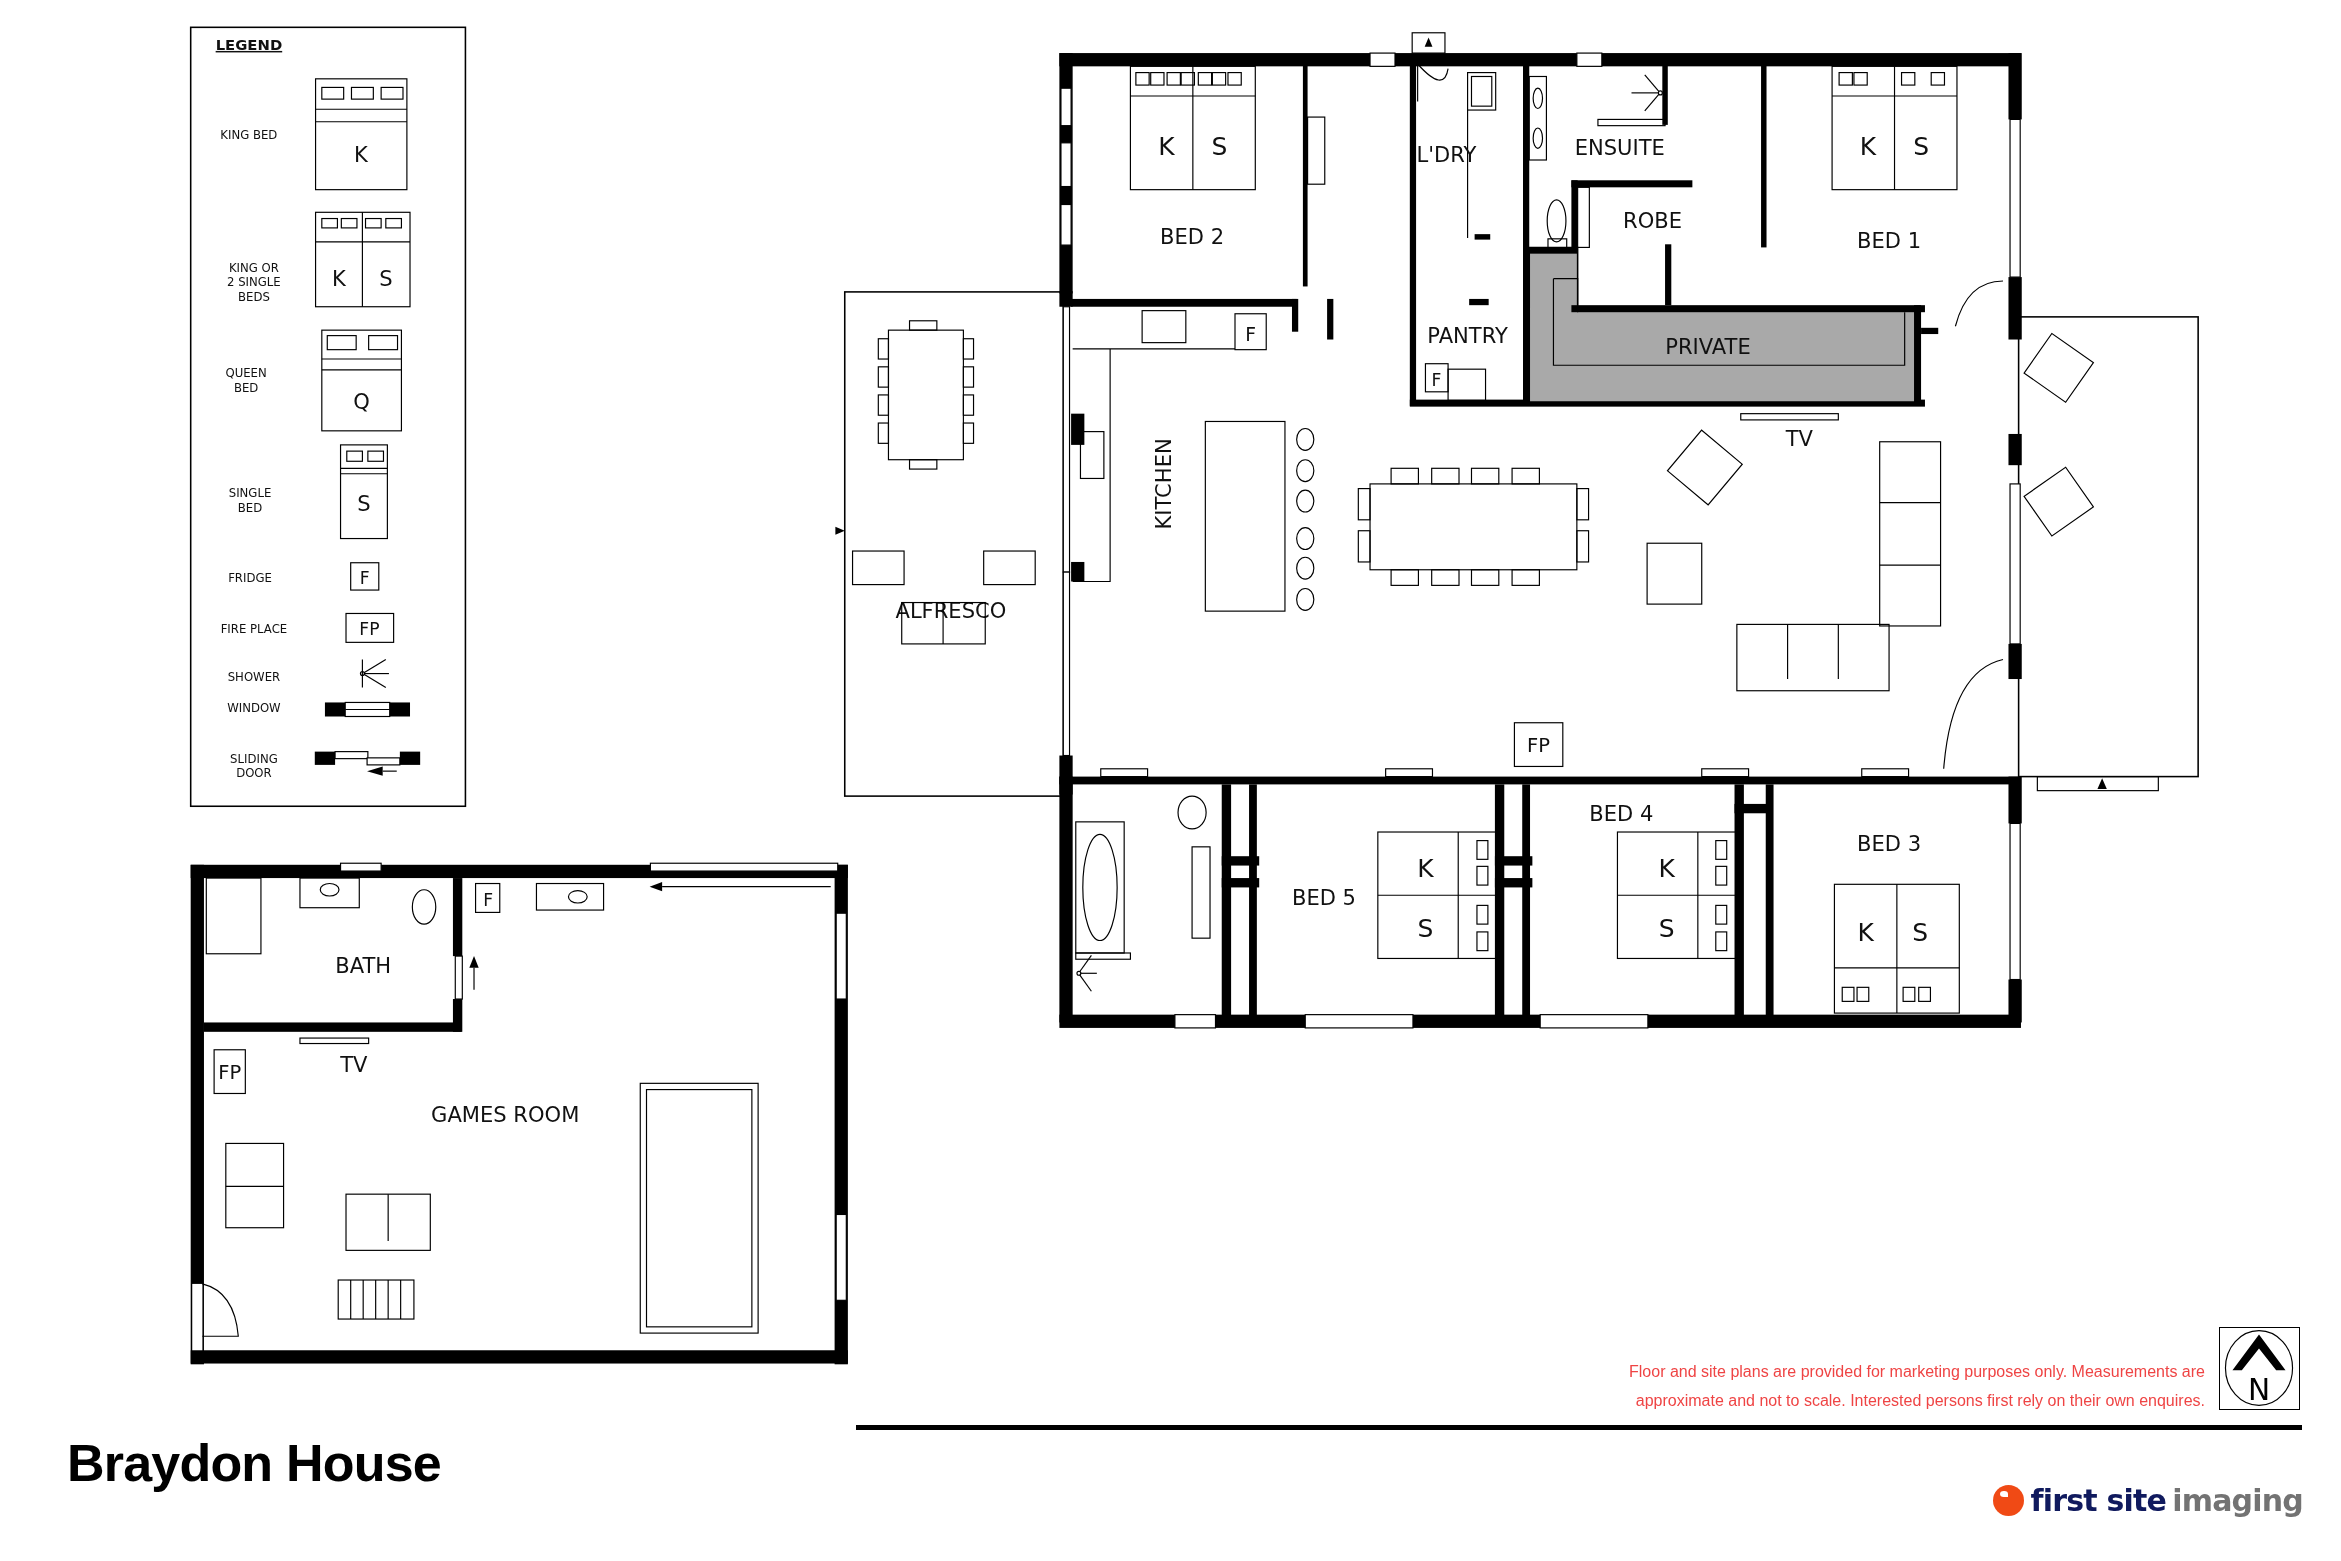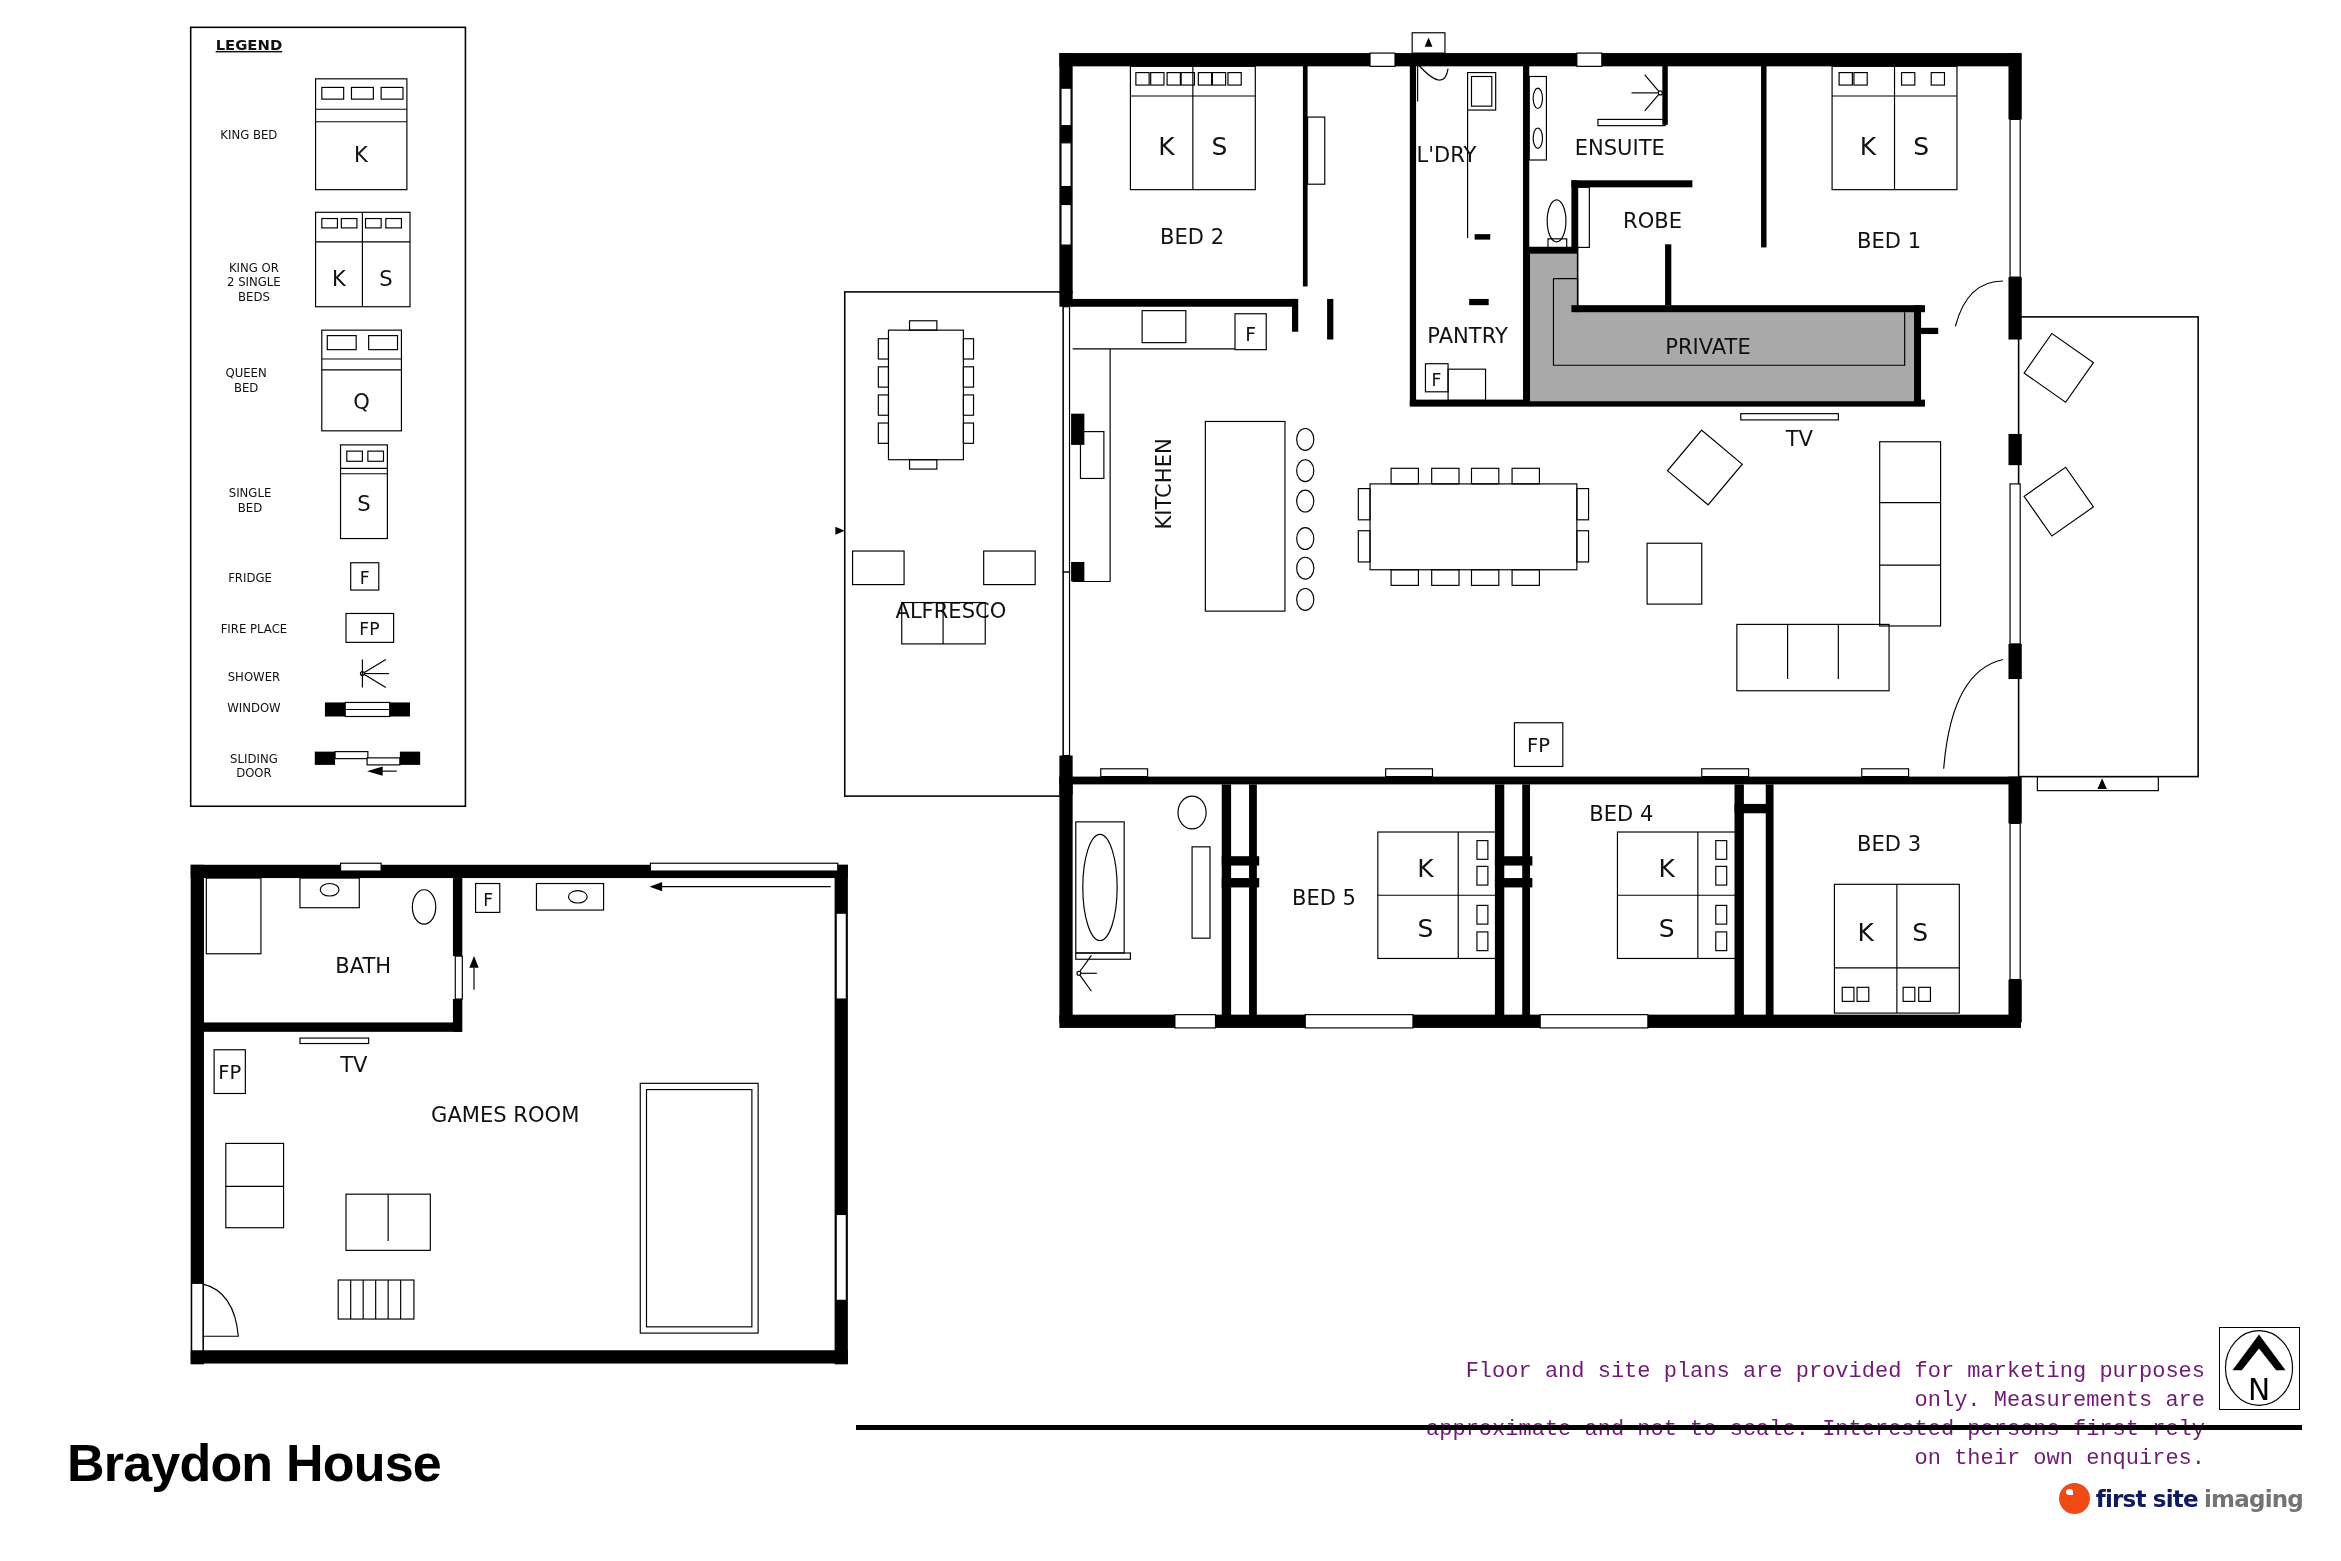--- a/index.html
+++ b/index.html
@@ -6,23 +6,23 @@
   body { width: 2342px; height: 1561px; position: relative; overflow: hidden; font-family: "DejaVu Sans", sans-serif; }
   svg { position: absolute; left: 0; top: 0; }
   .wall { fill: #000; }
   .line { fill: none; stroke: #000; stroke-width: 2; }
   .thin { fill: none; stroke: #000; stroke-width: 1.5; }
   .win { fill: #fff; stroke: #000; stroke-width: 1.5; }
   .lbl { font-family: "DejaVu Sans", sans-serif; font-size: 27px; fill: #111; }
   .lbl-sm { font-family: "DejaVu Sans", sans-serif; font-size: 15px; fill: #111; }
   .lbl-bed { font-family: "DejaVu Sans", sans-serif; font-size: 32px; fill: #111; }
   .title { position: absolute; left: 67px; top: 1433px; font-family: "Liberation Sans", sans-serif; font-weight: bold; font-size: 52px; color: #000; letter-spacing: -0.8px; }
-  .disclaimer { position: absolute; right: 137px; top: 1357px; width: 781px; text-align: right; font-family: Liberation Mono, monospace; font-size: 22px; line-height: 29px; color: #701a75; }
+  .disclaimer { position: absolute; right: 137px; top: 1357px; width: 781px; text-align: right; font-family: Liberation Sans, sans-serif; font-size: 16px; line-height: 29px; color: #ef4444; }
   .rule { position: absolute; left: 856px; top: 1425px; width: 1446px; height: 4.7px; background: #000; }
-  .brand { position: absolute; right: 39px; top: 1483px; display: flex; align-items: center; gap: 6.2px; font-family: "DejaVu Sans", sans-serif; font-weight: bold; font-size: 23px; letter-spacing: -0.8px; }
+  .brand { position: absolute; right: 39px; top: 1483px; display: flex; align-items: center; gap: 6.2px; font-family: "DejaVu Sans", sans-serif; font-weight: bold; font-size: 30px; letter-spacing: -0.8px; }
   .brand .dot { width: 31px; height: 31px; border-radius: 50%; background: #f04a15; position: relative; }
   .brand .dot::after { content: ""; position: absolute; left: 7px; top: 6.2px; width: 7.8px; height: 6.2px; background: #fff; border-radius: 50% 50% 0 50%; }
   .brand .w1 { color: #101a5e; }
   .brand .w2 { color: #737373; }
   .north { position: absolute; left: 2219px; top: 1327px; width: 81px; height: 83px; border: 1.6px solid #000; box-sizing: border-box; }
 </style>
 </head>
 <body>
 
 <svg width="2342" height="1561" viewBox="0 0 3000 2000">

